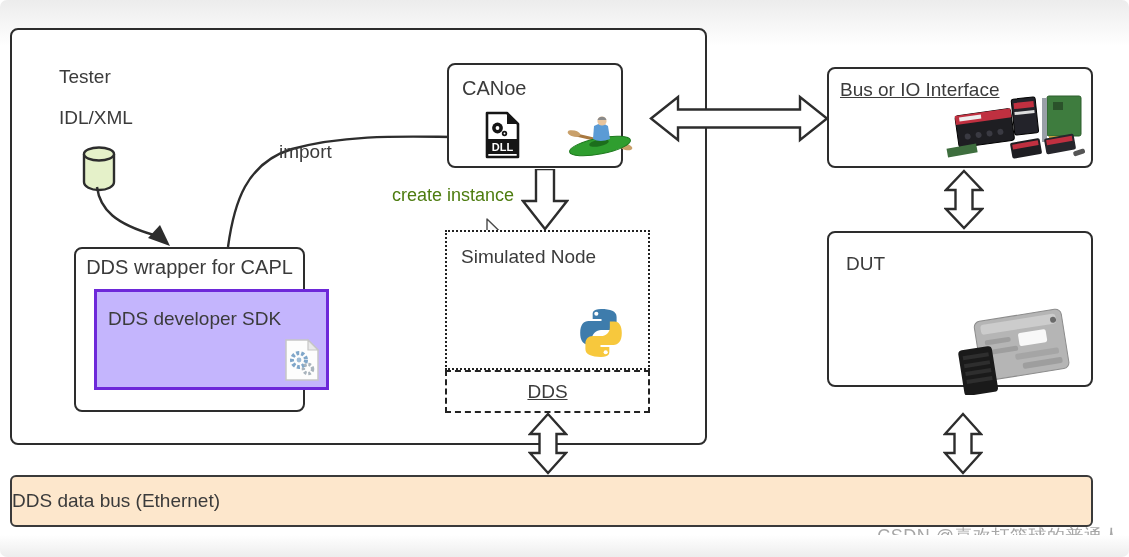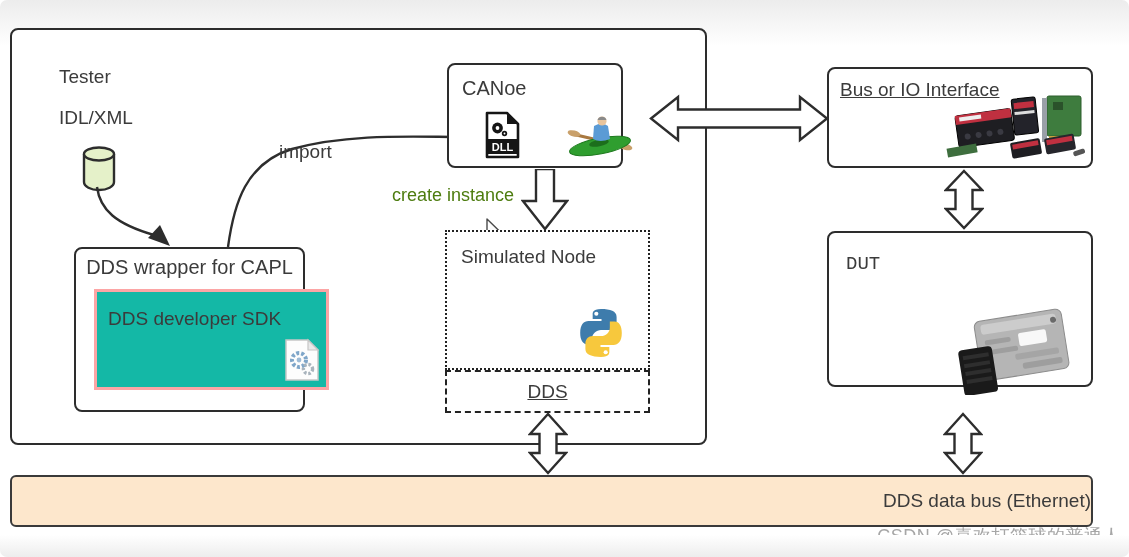--- a/index.html
+++ b/index.html
@@ -10,21 +10,21 @@
   .page::after{content:"";position:absolute;left:0;bottom:0;width:100%;height:22px;
     background:linear-gradient(#ffffff,#ededed);pointer-events:none;}
   .abs{position:absolute;}
   .box{position:absolute;border:2.5px solid #2d2d2d;border-radius:8px;background:#ffffff;box-sizing:border-box;}
   .dashedbox{position:absolute;box-sizing:border-box;background:#ffffff;text-decoration:underline;}
   .title{font-size:19px;color:#3b3b3b;white-space:nowrap;}
   .label{position:absolute;font-size:19px;color:#3b3b3b;white-space:nowrap;}
   .small-note{position:absolute;font-size:18px;color:#4d7c0f;white-space:nowrap;}
   .bus-bar{position:absolute;left:10px;top:475px;width:1083px;height:52px;box-sizing:border-box;
     background:#FDE7CC;border:2px solid #3a3a3a;border-radius:6px;
-    display:flex;align-items:center;justify-content:flex-end;font-size:19px;color:#3b3b3b;}
+    display:flex;align-items:center;justify-content:flex-start;font-size:19px;color:#3b3b3b;}
   .watermark{position:absolute;right:8px;top:524px;font-size:18px;color:#A6A6A6;white-space:nowrap;letter-spacing:.5px;}
   svg{display:block;}
   .arrow-outline{fill:#ffffff;stroke:#2d2d2d;stroke-width:2.4;stroke-linejoin:miter;}
   .curve{fill:none;stroke:#2d2d2d;stroke-width:2.4;}
 </style>
 </head>
 <body>
 
 <div class="page">
 
@@ -50,21 +50,21 @@
   <div class="abs" style="left:220px;top:125px;">
     <svg width="268" height="130" viewBox="0 0 268 130">
       <path class="curve" d="M8 122 C14 78 26 38 72 24 C130 8 196 12 241 12"></path>
       <polygon points="258,12 241,4 241,20" fill="#2d2d2d"></polygon>
     </svg>
   </div>
   <div class="label" style="left:279px;top:141px;">import</div>
 
   <div class="box" style="left:62px;top:247px;width:231px;height:165px;margin-left:12px;">
     <div class="title" style="position:absolute;left:0;right:0;top:7px;text-align:center;font-size:20px;">DDS wrapper for CAPL</div>
-    <div style="position:absolute;left:18px;top:40px;width:235px;height:101px;border:3px solid #fca5a5;background:#14b8a6;box-sizing:border-box;">
+    <div style="position:absolute;left:18px;top:40px;width:235px;height:101px;border:3px solid #6d28d9;background:#c4b5fd;box-sizing:border-box;">
       <div class="title" style="position:absolute;left:11px;top:16px;">DDS developer SDK</div>
       <div class="abs" style="right:6px;bottom:5px;position:absolute;">
         <svg width="36" height="44" viewBox="0 0 36 44">
           <path d="M2 2 h22 l10 10 v30 H2 z" fill="#FDFDFD" stroke="#C6C6C6" stroke-width="1.5"></path>
           <path d="M24 2 l10 10 h-10 z" fill="#E9E9E9" stroke="#C6C6C6" stroke-width="1.2"></path>
           <circle cx="15" cy="22" r="7" fill="none" stroke="#7FA6C9" stroke-width="4" stroke-dasharray="3 2"></circle>
           <circle cx="15" cy="22" r="2.4" fill="#9DBBD6"></circle>
           <circle cx="24" cy="31" r="4.6" fill="none" stroke="#A9B4BD" stroke-width="3.4" stroke-dasharray="2.5 1.8"></circle>
         </svg>
       </div>
@@ -173,21 +173,21 @@
       <rect x="128" y="58" width="12" height="5" rx="2" fill="#555" transform="rotate(-18 134 60)"></rect>
     </svg>
   </div>
 
   <div class="abs" style="left:944px;top:169px;">
     <svg width="40" height="61" viewBox="0 0 40 61">
       <polygon class="arrow-outline" points="20,2 38,21 28.5,21 28.5,40 38,40 20,59 2,40 11.5,40 11.5,21 2,21"></polygon>
     </svg>
   </div>
 
-  <div class="box" style="left:827px;top:231px;width:266px;height:156px;font-family:Liberation Mono, monospace;">
+  <div class="box" style="left:827px;top:231px;width:266px;height:156px;">
     <div class="title" style="position:absolute;left:17px;top:20px;">DUT</div>
   </div>
 
   <div class="abs" style="left:950px;top:300px;">
     <svg width="130" height="95" viewBox="0 0 130 95">
       <g transform="rotate(-9 65 48)">
         <rect x="28" y="16" width="88" height="60" rx="6" fill="#B5B5B5" stroke="#8C8C8C"></rect>
         <rect x="34" y="20" width="76" height="10" rx="3" fill="#CCCCCC"></rect>
         <rect x="70" y="34" width="28" height="13" rx="2" fill="#FFFFFF" opacity="0.9"></rect>
         <circle cx="107" cy="26" r="3" fill="#6A6A6A"></circle>

